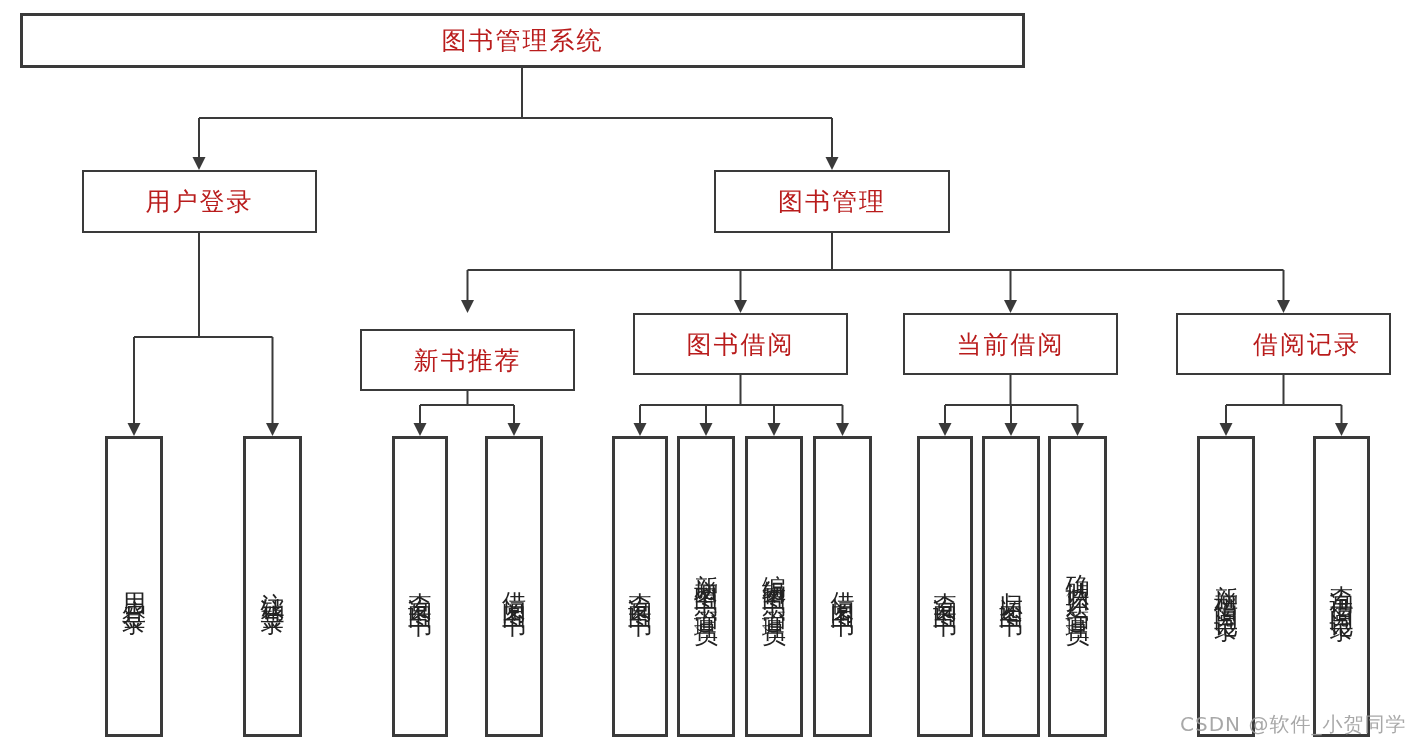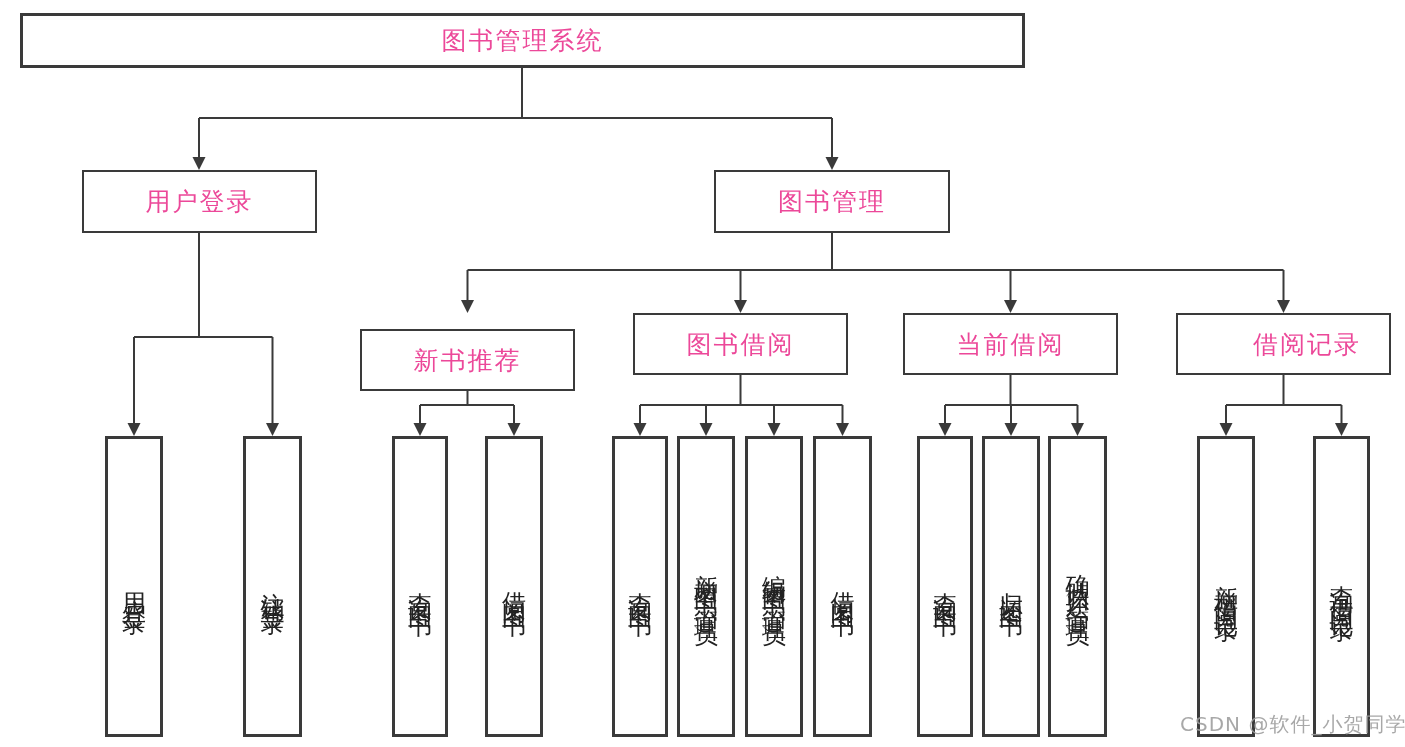--- a/index.html
+++ b/index.html
@@ -23,21 +23,21 @@
   .hbox {
     position: absolute;
     background: #ffffff;
     border: 2px solid #3a3a3a;
     box-sizing: border-box;
     display: flex;
     align-items: center;
     justify-content: center;
     font-size: 25px;
     letter-spacing: 2px;
-    color: #ec4899;
+    color: #b91c1c;
     z-index: 2;
     white-space: nowrap;
   }
   .hbox.root { border-width: 3px; }
 
   .vleaf {
     position: absolute;
     background: #ffffff;
     border: 3px solid #3a3a3a;
     box-sizing: border-box;

